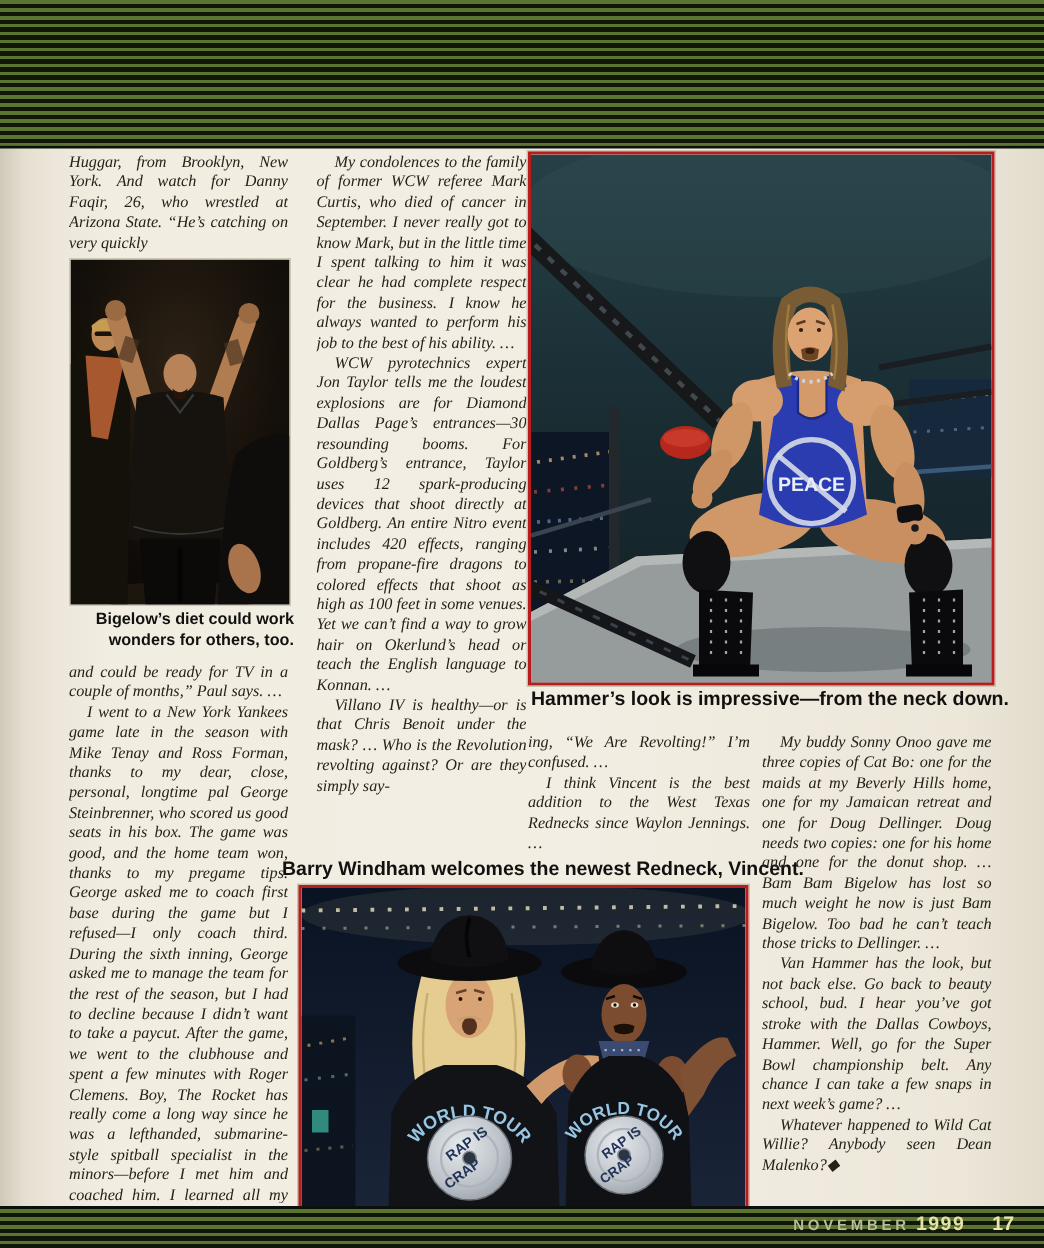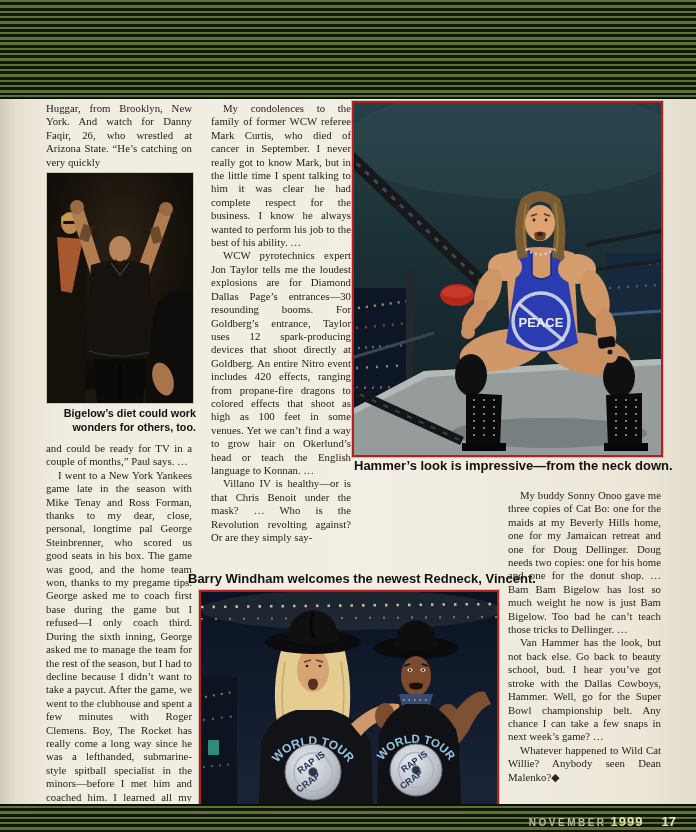--- a/index.html
+++ b/index.html
@@ -8,31 +8,31 @@
     background:linear-gradient(90deg,#cfc9b8 0px,#e4dfd0 16px,#ece7da 38px,#f1ede1 70px,#f2eee3 55%,#ece7d9 92%,#e2dccc 100%);
     font-family:"Liberation Serif", serif;
   }
   .stripes{
     position:absolute;left:0;width:696px;
     background:repeating-linear-gradient(180deg,#5c7430 0px,#5c7430 2.4px,#11160a 2.4px,#11160a 5.3px);
   }
   .border-top{top:0;height:97px;border-bottom:2px solid #0c100a;}
   .border-bottom{bottom:0;height:26px;border-top:2px solid #0c100a;}
   .footer-text{
-    position:absolute;right:20px;top:0;height:26px;line-height:30px;
+    position:absolute;right:20px;top:0;height:26px;line-height:20px;
     font-family:"Liberation Sans", sans-serif;font-weight:bold;white-space:nowrap;
   }
   .footer-month{font-size:10px;letter-spacing:2.5px;color:#b7bd96;}
   .footer-year{font-size:13px;color:#e2e3a4;margin-left:4px;letter-spacing:1px;}
   .footer-page{font-size:13px;color:#e8e9b0;margin-left:18px;}
   .body-text{
     position:absolute;margin:0;font-size:10.8px;line-height:13.4px;color:#27211b;
     text-align:justify;overflow:hidden;
   }
-  .body-text p{margin:0;}
+  .body-text p{margin:0;font-style:italic;}
   .body-text p.indent{text-indent:12px;}
   .caption{
     position:absolute;margin:0;font-family:"Liberation Sans", sans-serif;
     font-weight:bold;color:#121110;font-size:10.8px;line-height:13.5px;
   }
   .caption.nowrap{white-space:nowrap;font-size:13px;}
   .photo{position:absolute;display:block;}
   .photo svg{display:block;}
   .frame2{border:2px solid #b91c1c;box-shadow:0 0 0 1px #c9c4b2;}
   .frame1{border:1px solid #cdc8b6;}
@@ -185,20 +185,22 @@
     <circle cx="192" cy="117" r="1.4" fill="#2c1c10"></circle>
     <path d="M180,130 Q186,127 192,130 L191,136 Q186,139 181,136 Z" fill="#6a4526"></path>
     <ellipse cx="186" cy="131" rx="3" ry="2" fill="#3a1c10"></ellipse>
     <path d="M172,146 Q186,157 201,146" fill="none" stroke="#cfd4da" stroke-width="2.5" stroke-dasharray="2 3"></path>
   </svg>
 </div>
 
 <p class="caption nowrap" style="left:354px;top:459px;">Hammer’s look is impressive—from the neck down.</p>
 
 <div class="body-text" style="left:352px;top:489px;width:148px;max-height:82px;">
+  <p>ing, “We Are Revolting!” I’m confused. …</p>
+  <p class="indent">I think Vincent is the best addition to the West Texas Rednecks since Waylon Jennings. …</p>
 </div>
 
 <p class="caption nowrap" style="left:188px;top:572px;">Barry Windham welcomes the newest Redneck, Vincent.</p>
 
 <div class="photo frame2" style="left:199px;top:590px;">
   <svg width="296" height="213" viewBox="0 0 296 213">
     <defs>
       <linearGradient id="p3bg" x1="0" y1="0" x2="0" y2="1">
         <stop offset="0%" stop-color="#0a1322"></stop>
           <stop offset="100%" stop-color="#1a2438"></stop>

